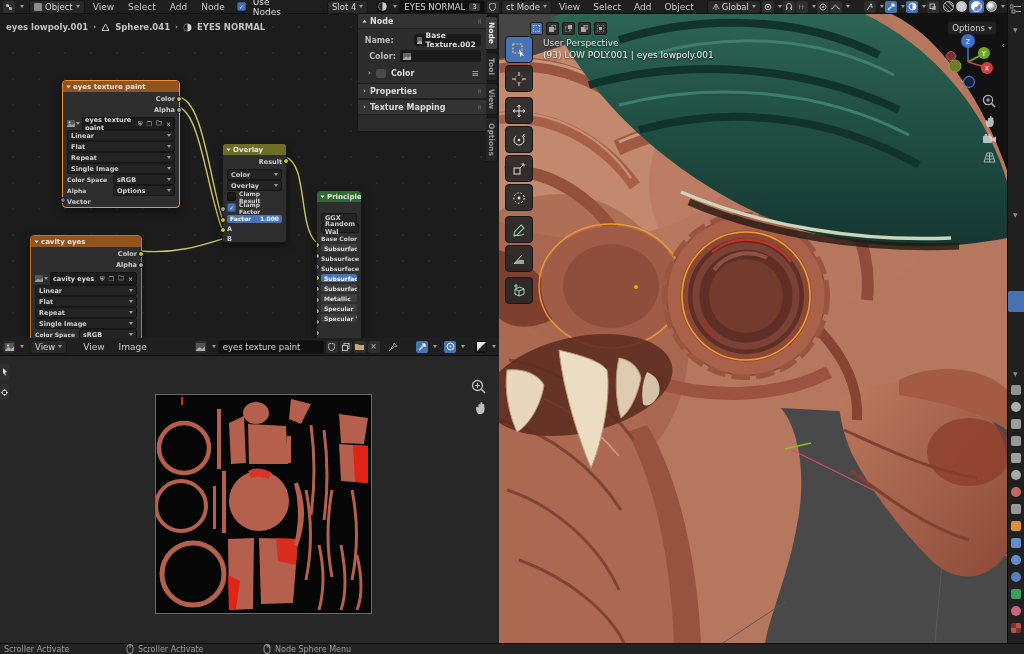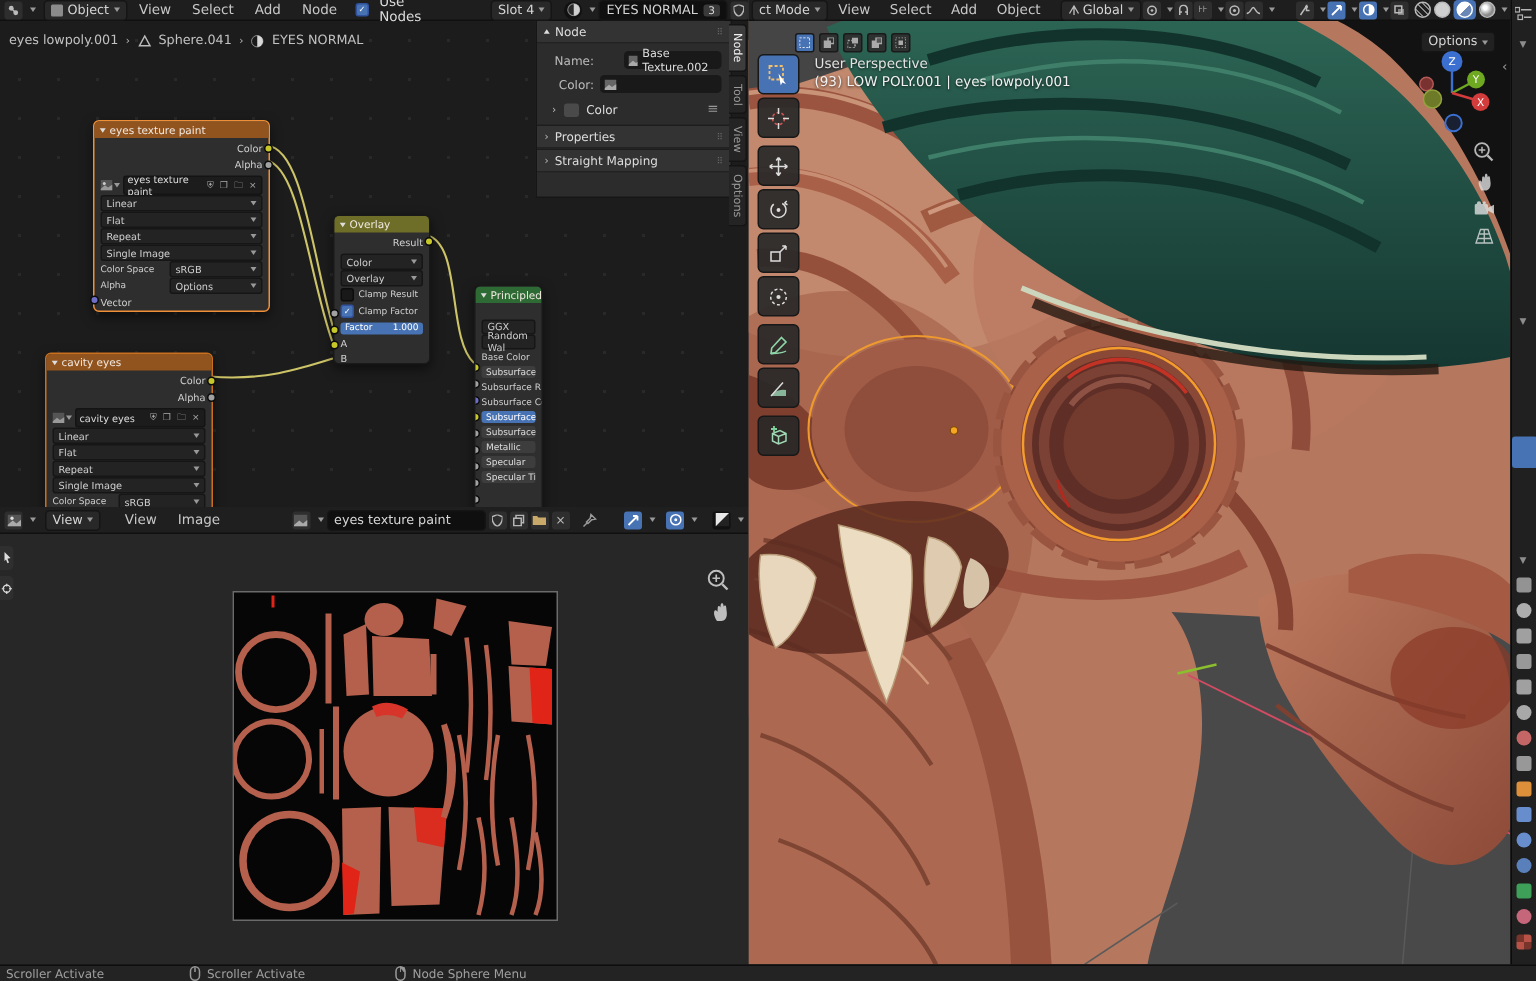--- a/index.html
+++ b/index.html
@@ -9,21 +9,21 @@
   .row{display:flex;align-items:center;}
   .tri{width:0;height:0;border-left:2.5px solid transparent;border-right:2.5px solid transparent;border-top:3px solid #999;margin-left:3px;flex:0 0 auto;}
   .menu{color:#c8c8c8;font-size:9px;padding:0 6px;white-space:nowrap;}
   .hbtn{background:#282828;border:1px solid #151515;border-radius:3px;height:12px;display:flex;align-items:center;padding:0 4px;font-size:8.5px;color:#d5d5d5;white-space:nowrap;}
   .iconbox{width:12px;height:12px;border-radius:2px;background:#2e2e2e;display:flex;align-items:center;justify-content:center;font-size:7px;color:#bbb;flex:0 0 auto;}
   .glyph{font-size:7px;color:#b5b5b5;}
   
   .ed-header{position:absolute;left:0;top:0;right:0;height:14px;background:#1e1e1e;border-bottom:1px solid #101010;display:flex;align-items:center;gap:2px;padding:0 3px;box-sizing:border-box;}
   #node-editor{left:0;top:0;width:499px;height:338px;background:#1c1c1c;overflow:hidden;border-right:1px solid #0d0d0d;}
   #node-canvas{position:absolute;left:0;top:14px;width:501px;height:324px;overflow:hidden;
-    background-image:radial-gradient(circle,#292929 1px,transparent 1px);background-size:26px 26px;}
+    background-image:radial-gradient(circle,#292929 1px,transparent 1px);background-size:26px 26px;font-weight:bold;}
   #breadcrumb{position:absolute;left:6px;top:8px;display:flex;align-items:center;gap:5px;font-size:8.5px;color:#c2c2c2;z-index:4;}
   
   .node{position:absolute;background:#2e2e2e;border:1px solid #191919;border-radius:4px;box-shadow:0 3px 8px rgba(0,0,0,.5);z-index:2;font-size:7px;color:#cfcfcf;}
   .node-h{height:11px;border-radius:3px 3px 0 0;display:flex;align-items:center;gap:3px;padding:0 4px;font-size:7px;color:#f0e8e0;}
   .ntri{width:0;height:0;border-top:2.5px solid transparent;border-bottom:2.5px solid transparent;border-left:3px solid #ddd;transform:rotate(90deg);}
   .nrow{margin:2px 4px 0 4px;height:9px;display:flex;align-items:center;}
   .drop{background:#232323;border:1px solid #161616;border-radius:2px;height:9px;flex:1;display:flex;align-items:center;justify-content:space-between;padding:0 3px;font-size:6.5px;color:#cfcfcf;}
   .pill{background:#3d3d3d;border-radius:2px;height:8px;flex:1;display:flex;align-items:center;padding:0 3px;font-size:6px;color:#ddd;overflow:hidden;white-space:nowrap;}
   .pill.blue{background:#4772b3;color:#fff;}
   .sock{position:absolute;width:6px;height:6px;border-radius:50%;border:1px solid #0a0a0a;box-sizing:border-box;}
@@ -421,21 +421,21 @@
           <span style="flex:1;color:#ddd;">Color</span>
           <span style="color:#999;font-size:9px;">≡</span>
         </div>
         <div class="psec" style="border-top:1px solid #1d1d1d;">
           <span class="glyph">›</span>
             <span style="flex:1;">Properties</span>
           <span style="font-size:6px;color:#666;">⠿</span>
         </div>
         <div class="psec" style="border-top:1px solid #1d1d1d;">
           <span class="glyph">›</span>
-            <span style="flex:1;">Straight Mapping</span>
+            <span style="flex:1;">Texture Mapping</span>
           <span style="font-size:6px;color:#666;">⠿</span>
         </div>
       </div>
       <div id="ntabs">
         <div class="vtab active">Node</div>
         <div class="vtab">Tool</div>
         <div class="vtab">View</div>
         <div class="vtab">Options</div>
       </div>
     </div>

